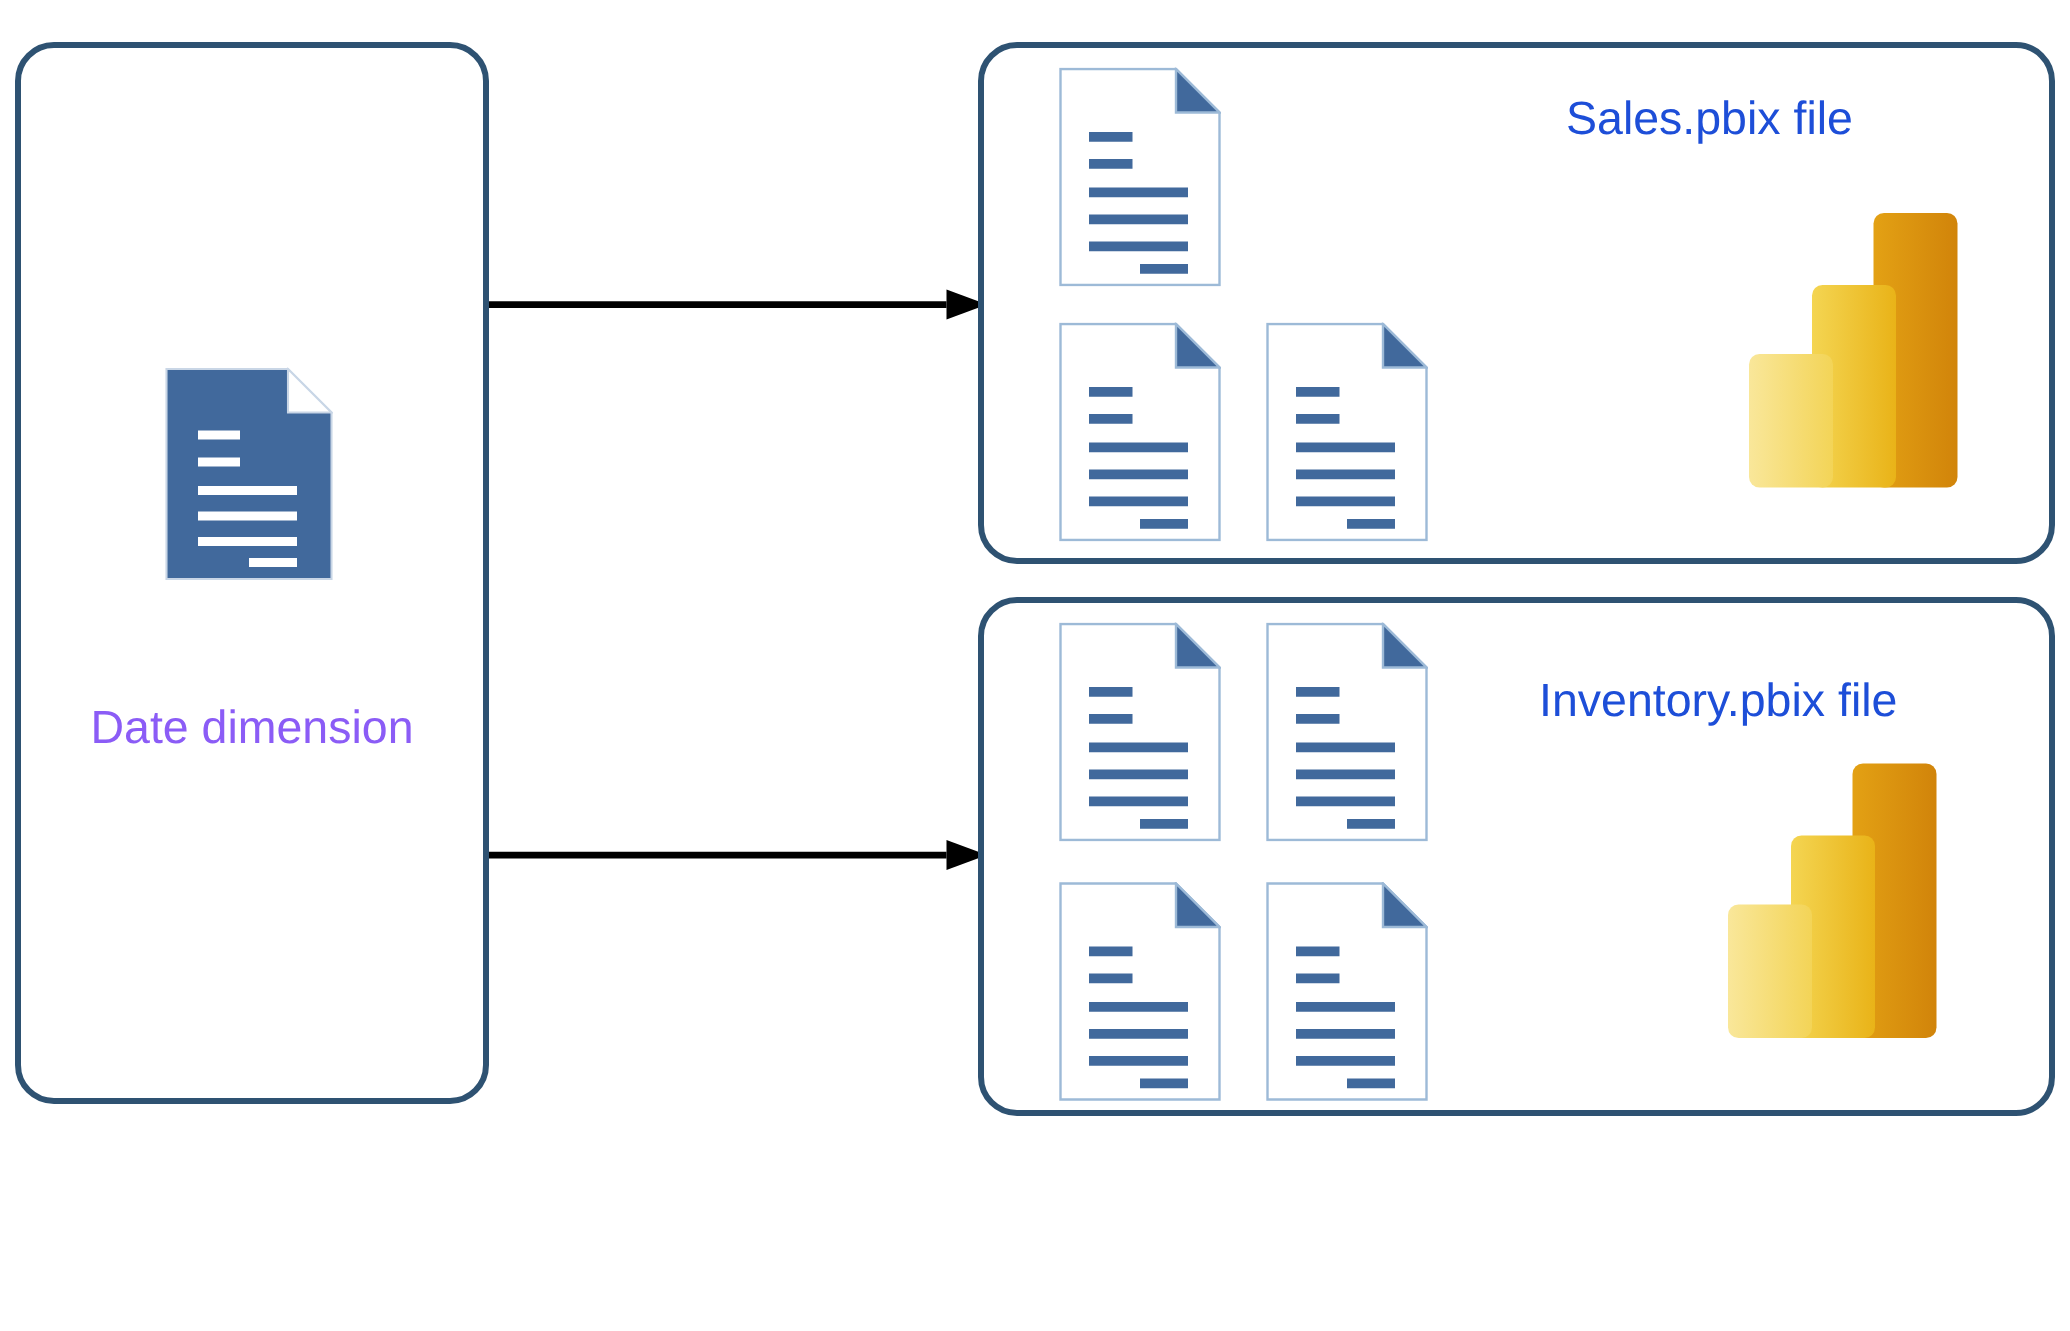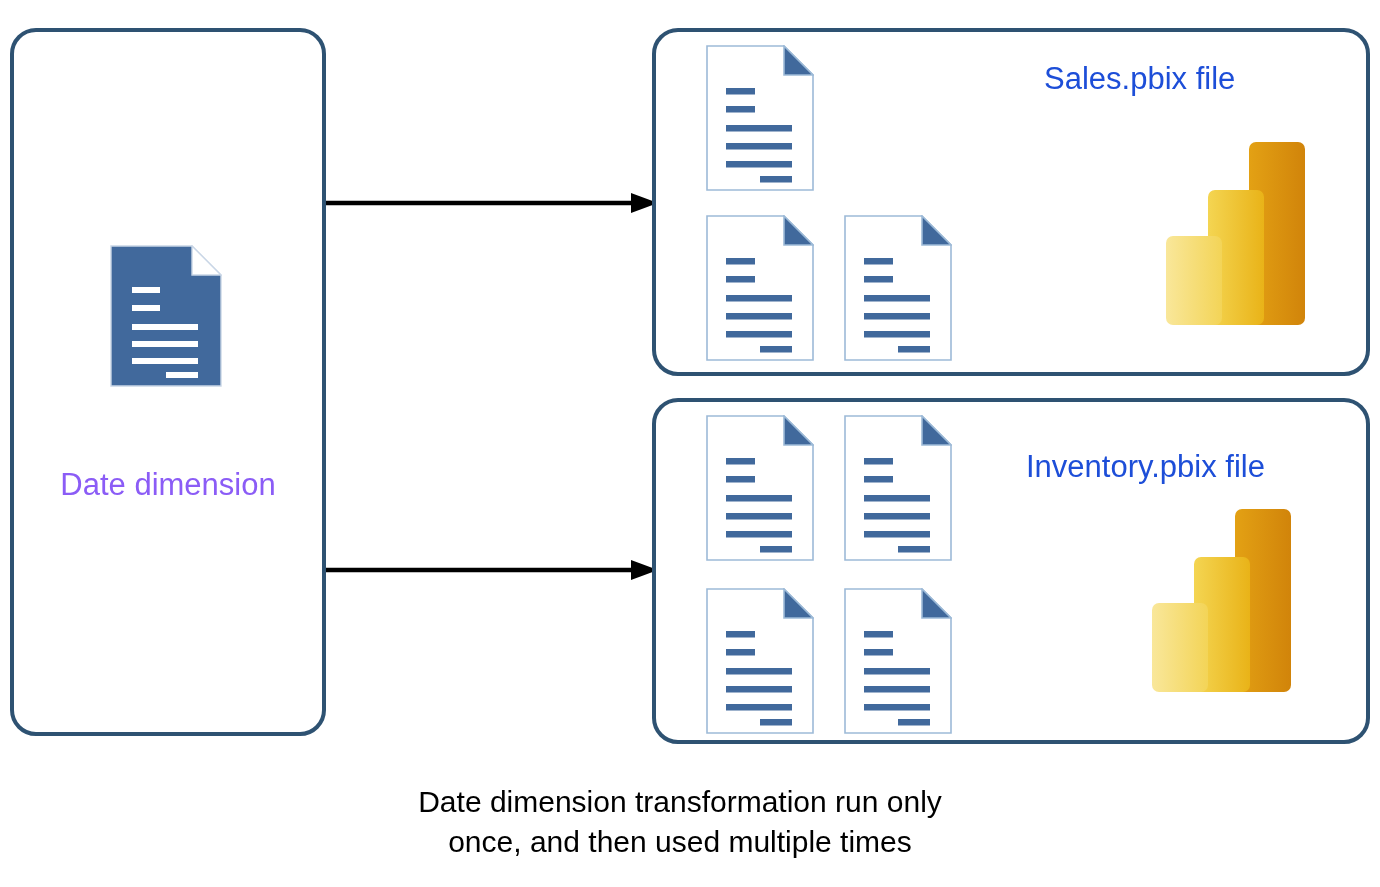--- a/index.html
+++ b/index.html
@@ -288,18 +288,14 @@
           <stop offset="0%" stop-color="#F9E79A"></stop>
           <stop offset="100%" stop-color="#F3D457"></stop>
         </linearGradient>
       </defs>
       <rect x="87" y="4" width="56" height="183" rx="7" ry="7" fill="url(#gdark2)"></rect>
       <rect x="46" y="52" width="56" height="135" rx="7" ry="7" fill="url(#gmid2)"></rect>
       <rect x="4" y="98" width="56" height="89" rx="7" ry="7" fill="url(#glight2)"></rect>
     </svg>
   </div>
 
-  <div id="bottom-caption">
-    <div>Date dimension transformation run only</div>
-    <div>once, and then used multiple times</div>
-  </div>
 
 </div>
 
 </body></html>

